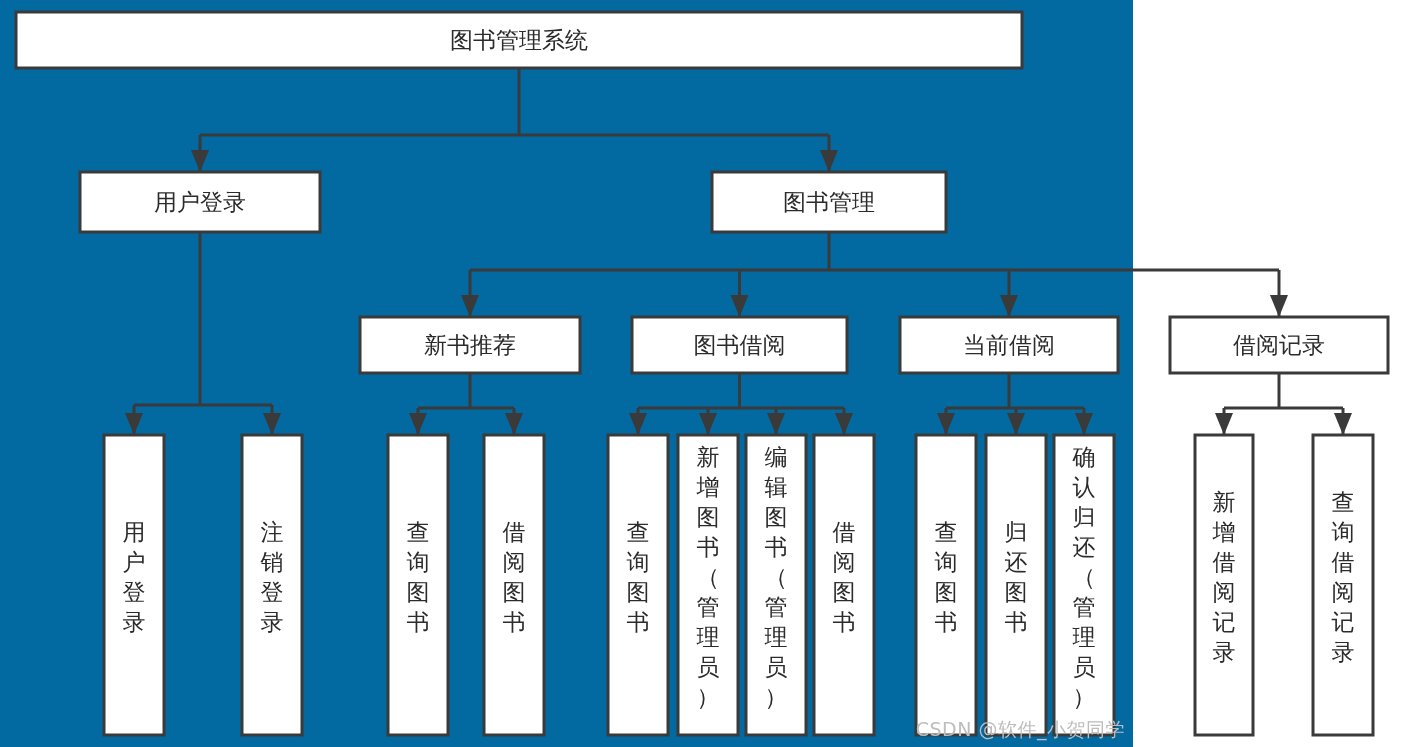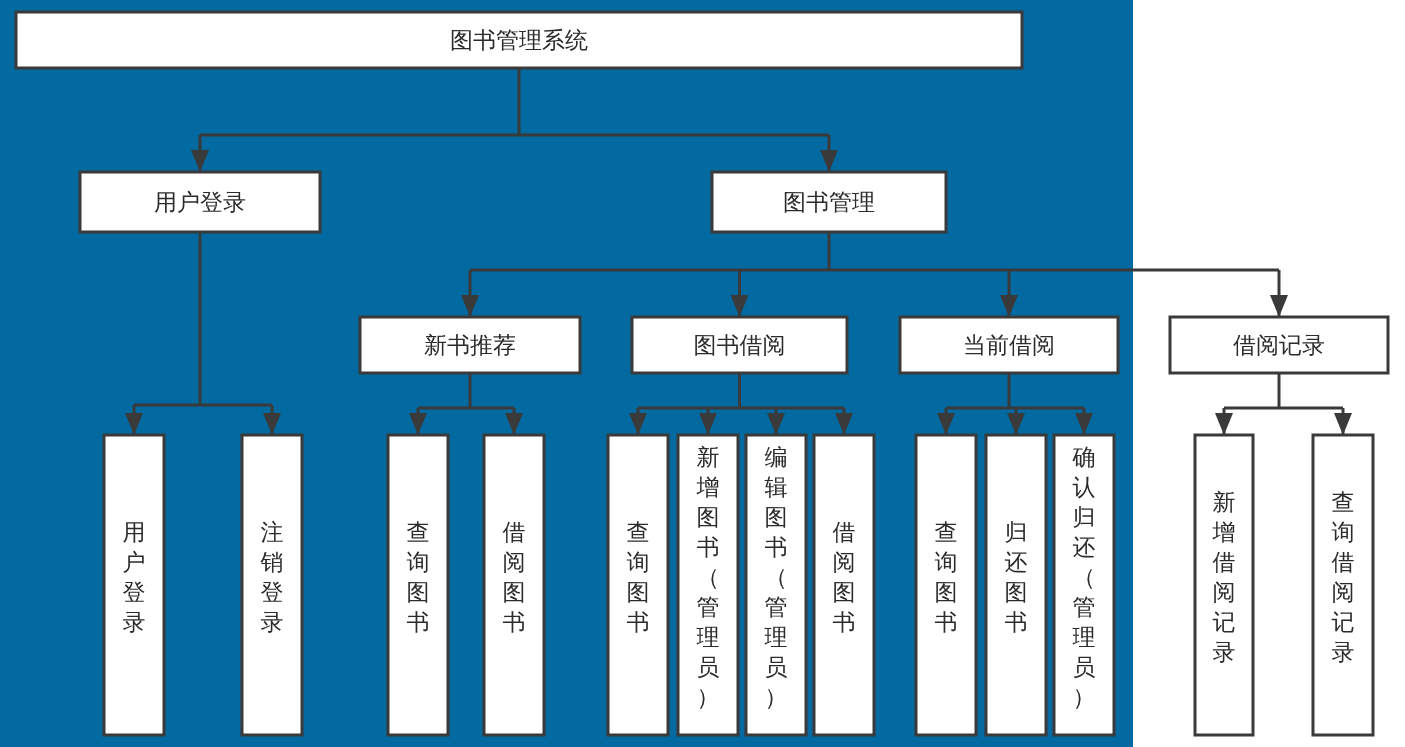--- a/index.html
+++ b/index.html
@@ -201,13 +201,14 @@
         <g>
           <rect x="1195" y="435" width="58" height="300" class="node-box"></rect>
           <text x="1224" y="510" class="node-label-vertical"><tspan x="1224" dy="0">新</tspan><tspan x="1224" dy="30">增</tspan><tspan x="1224" dy="30">借</tspan><tspan x="1224" dy="30">阅</tspan><tspan x="1224" dy="30">记</tspan><tspan x="1224" dy="30">录</tspan></text>
         </g>
         <g>
           <rect x="1313" y="435" width="60" height="300" class="node-box"></rect>
           <text x="1343" y="510" class="node-label-vertical"><tspan x="1343" dy="0">查</tspan><tspan x="1343" dy="30">询</tspan><tspan x="1343" dy="30">借</tspan><tspan x="1343" dy="30">阅</tspan><tspan x="1343" dy="30">记</tspan><tspan x="1343" dy="30">录</tspan></text>
         </g>
       </g>
   </svg>
+  <div class="watermark-text">CSDN @软件_小贺同学</div>
 </div>
 
 </body></html>

